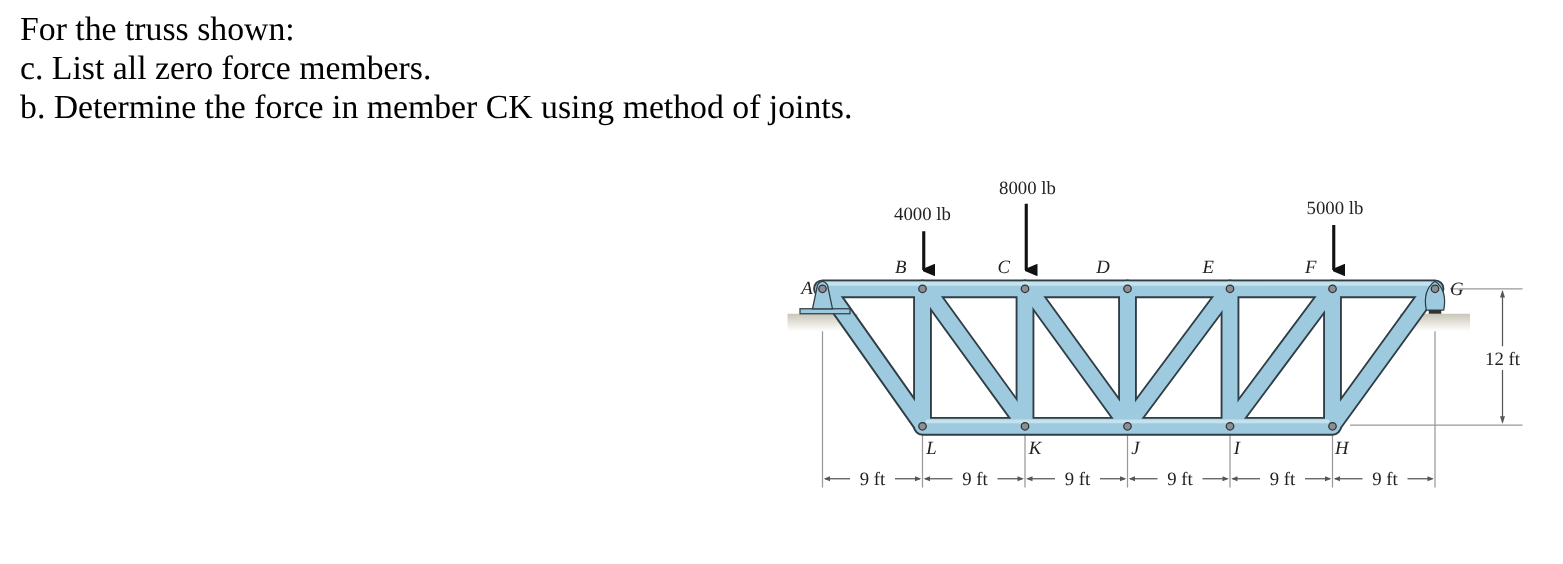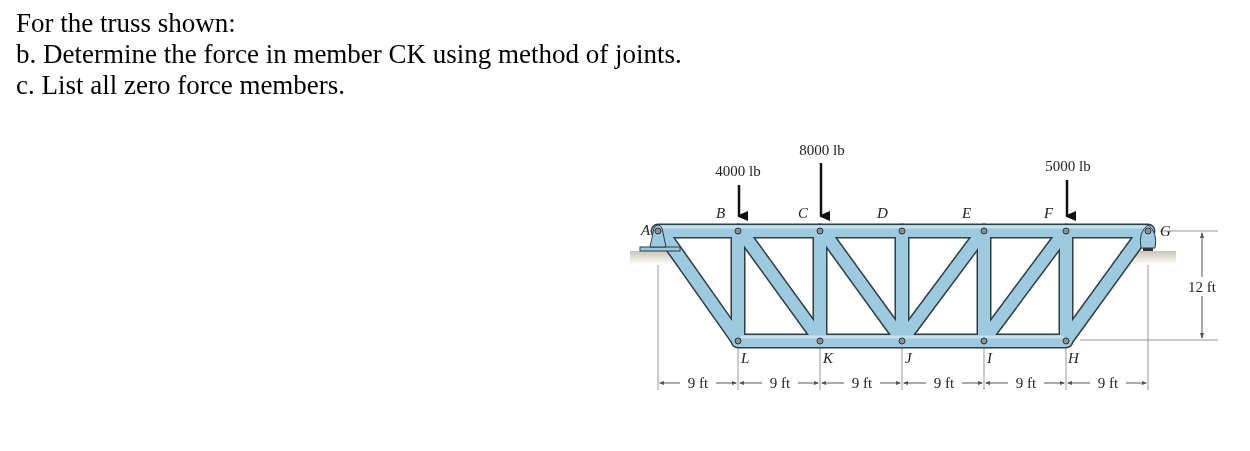--- a/index.html
+++ b/index.html
@@ -9,22 +9,22 @@
   svg.truss { position: absolute; left: 0; top: 0; }
   .lbl { font-family: "Liberation Serif", serif; font-style: italic; font-size: 15px; fill: #222; }
   .load { font-family: "Liberation Serif", serif; font-size: 15px; fill: #222; }
   .dim { font-family: "Liberation Serif", serif; font-size: 15px; fill: #222; }
 </style>
 </head>
 <body>
 
 <div class="question">
   <div>For the truss shown:</div>
+  <div>c. List all zero force members.</div>
   <div>b. Determine the force in member CK using method of joints.</div>
-  <div>c. List all zero force members.</div>
 </div>
 
 <svg class="truss" width="1250" height="451" viewBox="0 0 1250 451">
   <defs>
     <marker id="ah" markerWidth="10" markerHeight="10" refX="5" refY="9" orient="auto" markerUnits="userSpaceOnUse">
       <path d="M0,0 L10,0 L5,12 Z" fill="#111"></path>
     </marker>
     <linearGradient id="ground" x1="0" y1="0" x2="0" y2="1">
       <stop offset="0" stop-color="#c9c6b6"></stop>
       <stop offset="1" stop-color="#ffffff"></stop>

